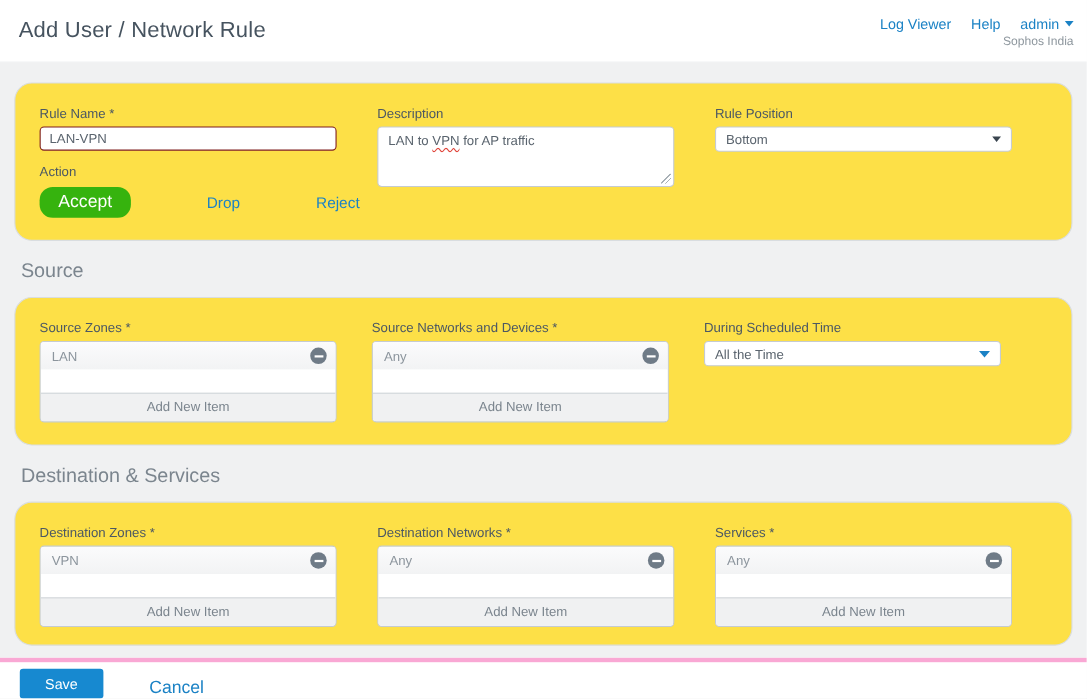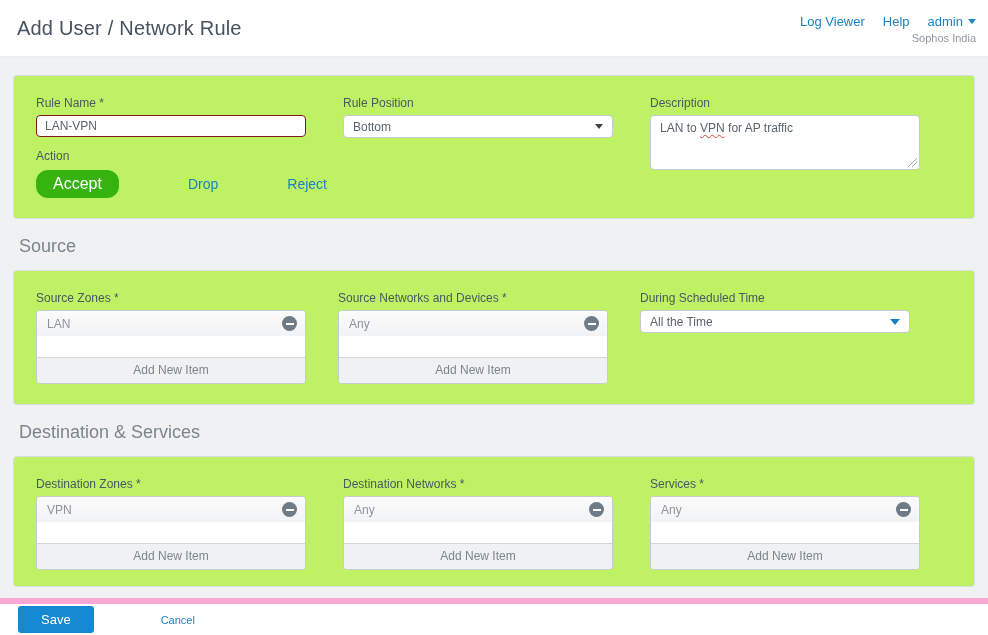--- a/index.html
+++ b/index.html
@@ -51,23 +51,23 @@
   .appliance-name { font-size: 11px; color: #8e979e; margin-top: 3px; }
 
   
   .content {
     background: #f0f1f2;
     flex: 1 1 auto;
     padding: 18px 13px 0;
     overflow: hidden;
   }
   .panel {
-    background: #bef264;
+    background: #fde047;
     border: 1px solid #d9dde0;
-    border-radius: 4px;
+    border-radius: 16px;
     padding: 20px 22px;
   }
   .panel-grid {
     display: grid;
     grid-template-columns: 270px 270px 270px;
     column-gap: 37px;
     justify-content: start;
   }
   .section-heading {
     font-size: 18px;
@@ -208,40 +208,39 @@
     padding: 5px 0 6px;
     font-size: 12px;
     color: #7b858e;
     cursor: pointer;
   }
 
   
   .footer {
     height: 37px;
     background: #ffffff;
-    border-top: 6px solid #f9a8d4;
-    display: flex;
-    align-items: center;
+    border-top: 4px solid #f9a8d4;
+    display: flex;
+    align-items: flex-end;
     padding-left: 18px;
     flex: 0 0 auto;
-    gap: 25px;
   }
   .save-button {
     background: #1789d0;
     color: #ffffff;
     border: none;
     border-radius: 3px;
     font-size: 13px;
     font-family: "Liberation Sans", sans-serif;
     padding: 6px 23px;
     cursor: pointer;
   }
   .cancel-link {
     color: #1b82c5;
-    font-size: 11px;
+    font-size: 16px;
     margin-left: 42px;
     cursor: pointer;
   }
   .pb34 { padding-bottom: 20px; gap: 32px; }
   .pb16 { padding-bottom: 16px; }
 </style>
 </head>
 <body>
 
 <div class="header">
@@ -266,33 +265,33 @@
       <label class="field-label">Rule Name *</label>
       <input class="text-input" type="text" value="LAN-VPN" style="">
       <label class="field-label" style="margin-top:12px;">Action</label>
       <div class="action-row">
         <button class="pill-accept">Accept</button>
         <span class="action-link">Drop</span>
         <span class="action-link">Reject</span>
       </div>
     </div>
     <div>
+      <label class="field-label">Description</label>
+      <div class="textarea-box">
+        <span>LAN to </span><span class="misspelled">VPN</span><span> for AP traffic</span>
+        <span class="resize-handle"></span>
+      </div>
+    </div>
+    <div>
       <label class="field-label">Rule Position</label>
       <div class="select-box">
         <span>Bottom</span>
         <span class="caret-native"></span>
       </div>
     </div>
-    <div>
-      <label class="field-label">Description</label>
-      <div class="textarea-box">
-        <span>LAN to </span><span class="misspelled">VPN</span><span> for AP traffic</span>
-        <span class="resize-handle"></span>
-      </div>
-    </div>
   </div>
 
   <h2 class="section-heading">Source</h2>
   <div class="panel panel-grid pb34">
     <div>
       <label class="field-label">Source Zones *</label>
       <div class="listbox">
         <div class="listbox-item">
           <span>LAN</span>
           <span class="minus-circle-icon"></span>

